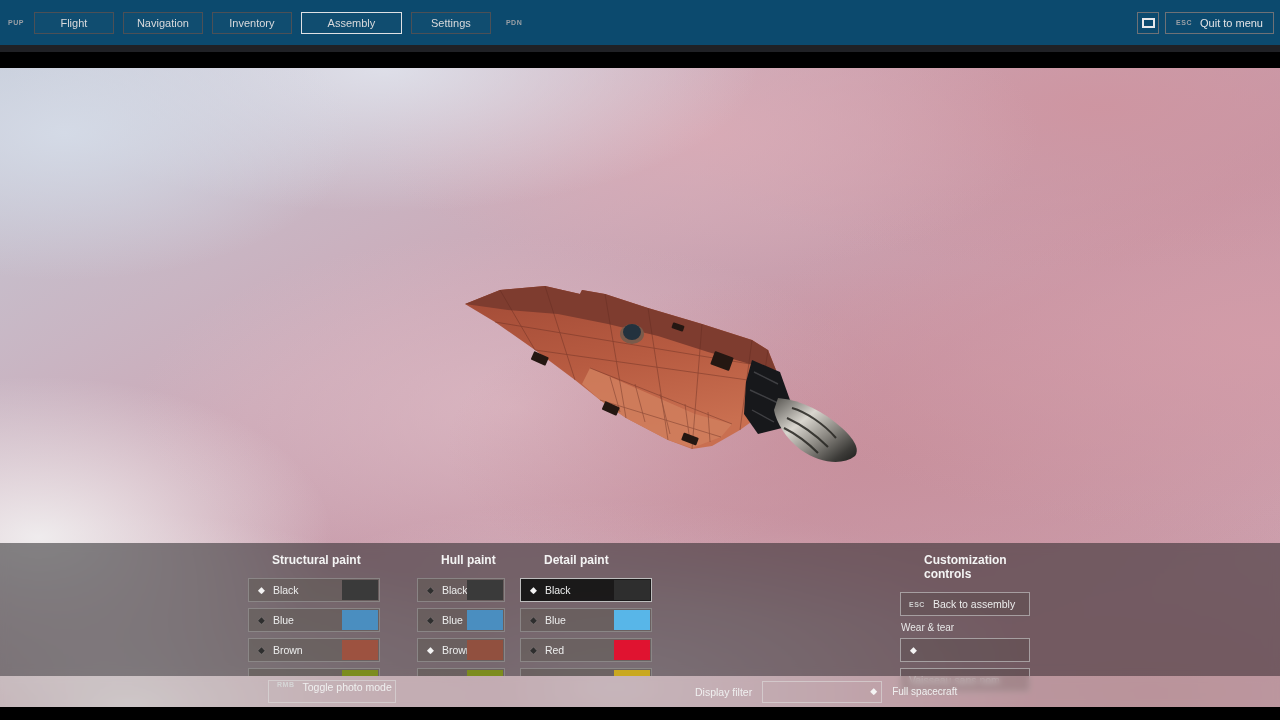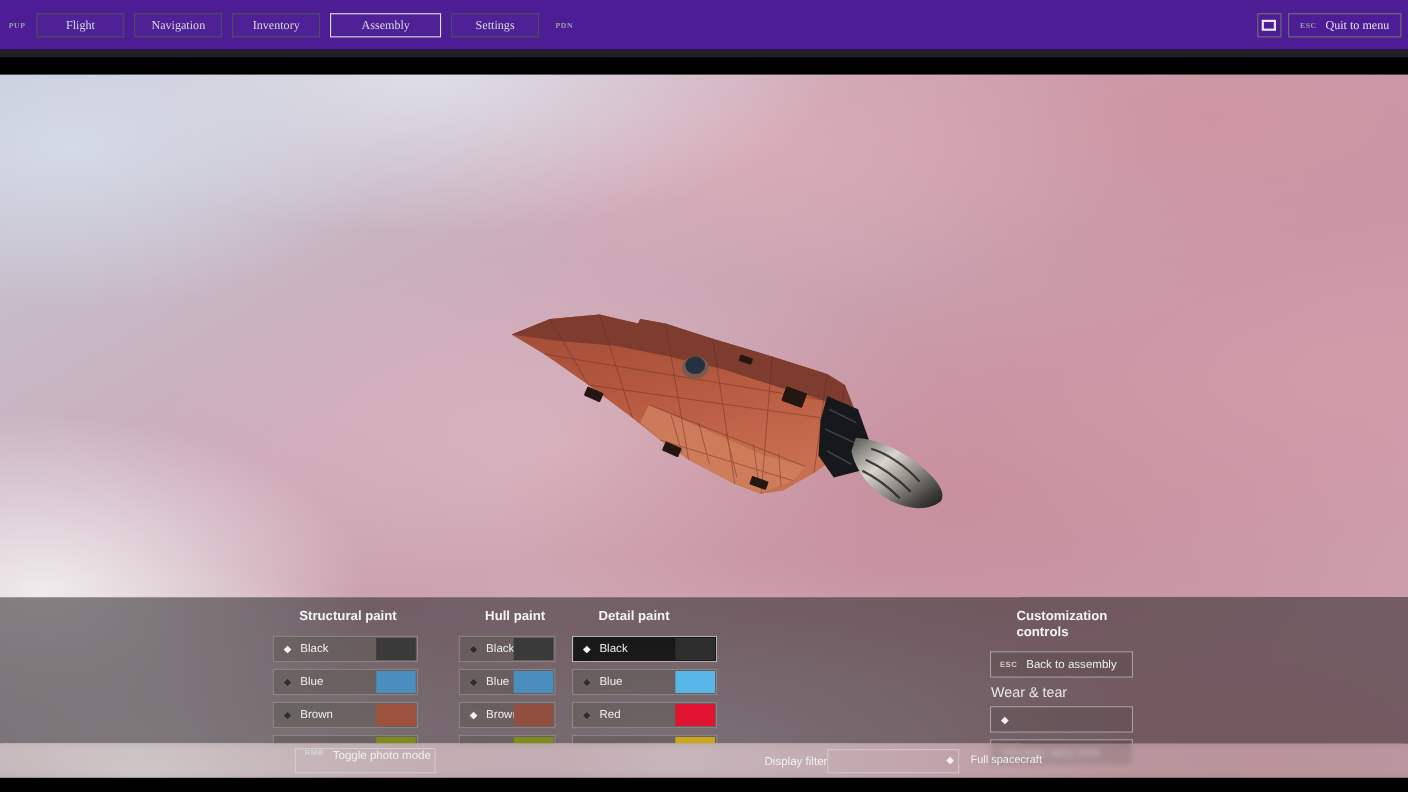--- a/index.html
+++ b/index.html
@@ -2,21 +2,21 @@
 <html><head>
 <meta charset="utf-8">
 <style>
   * { margin:0; padding:0; box-sizing:border-box; }
   html,body { width:1280px; height:720px; background:#000; overflow:hidden; }
   body { font-family:"Liberation Sans", sans-serif; position:relative; }
   .stage { position:absolute; inset:0; width:1280px; height:720px; }
 
   
   .top-bar { position:absolute; left:0; top:0; width:1280px; height:45px;
-    background:#4c1d95; display:flex; align-items:center; z-index:30;font-family:Liberation Serif, serif; }
+    background:#0c4a6e; display:flex; align-items:center; z-index:30; }
   .keyhint { font-size:7px; font-weight:bold; color:#9aa0a6; letter-spacing:.5px; }
   .top-bar .keyhint.left { margin-left:8px; margin-right:10px; }
   .top-bar .keyhint.right { margin-left:6px; }
   .tab { height:22px; border:1px solid #4c5056; color:#d9dadc; font-size:11px;
     display:flex; align-items:center; justify-content:center; margin-right:9px;
     background:rgba(255,255,255,0.02); cursor:pointer; }
   .tab.w80 { width:80px; } .tab.w101 { width:101px; }
   .tab.active { border-color:#dfe1e4; }
   .top-spacer { flex:1; }
   .win-btn { width:22px; height:22px; border:1px solid #6e7176; display:flex;
@@ -68,33 +68,33 @@
   .paint-row.selected .diamond { color:#f4f4f4; text-shadow:none; }
   .paint-label { color:#eceded; font-size:10.5px; }
   .swatch { position:absolute; right:1px; top:1px; bottom:1px; width:36px; }
 
   
   .custom-col { position:absolute; left:900px; top:553px; width:130px; z-index:21; }
   .ctl-box { height:24px; border:1px solid rgba(200,200,200,0.65);
     background:rgba(70,64,60,0.25); display:flex; align-items:center;
     color:#ececec; font-size:10.5px; margin-bottom:6px; }
   .ctl-box .keyhint { margin:0 8px 0 8px; color:#cfcfcf; }
-  .small-label { color:#e8e8e8; font-size:13px; margin:2px 0 5px 1px; }
+  .small-label { color:#e8e8e8; font-size:10px; margin:2px 0 5px 1px; }
   .slider .diamond { color:#f4f4f4; text-shadow:none; }
   .ship-name { padding-left:8px; }
 
   
   .bottom-bar { position:absolute; left:0; top:676px; width:1280px; height:31px;
     background:rgba(150,144,138,0.30); backdrop-filter:blur(3px); z-index:22; }
   .photo-btn { position:absolute; left:268px; top:4px; height:23px; width:128px;
     border:1px solid rgba(220,220,220,0.6); display:flex; align-items:flex-start;
     color:#f0f0f0; font-size:10.5px; }
   .photo-btn .keyhint { margin:0 8px; color:#d6d6d6; }
   .filter-group { position:absolute; left:695px; top:0; height:31px; display:flex; align-items:center; }
-  .filter-label { color:#f0f0f0; font-size:10.5px; }
+  .filter-label { color:#f0f0f0; font-size:10.5px; margin-right:10px; }
   .filter-slider { position:relative; width:120px; height:22px;
     border:1px solid rgba(220,220,220,0.6); display:flex; align-items:center; }
   .filter-slider .diamond { position:absolute; right:4px; margin:0; color:#f4f4f4; text-shadow:none; }
   .filter-value { color:#f0f0f0; font-size:10px; margin-left:10px; }
 
   .black-strip { position:absolute; left:0; top:707px; width:1280px; height:13px; background:#000; z-index:31; }
 </style>
 </head>
 <body>
 

